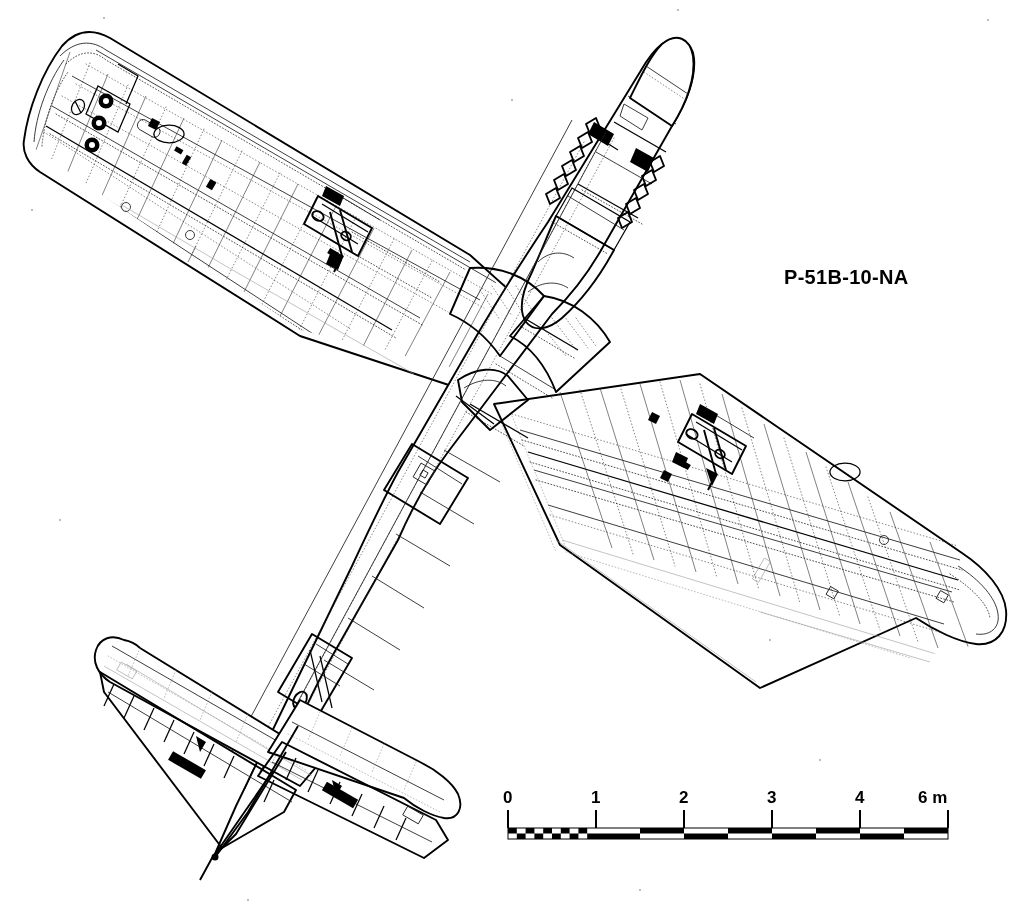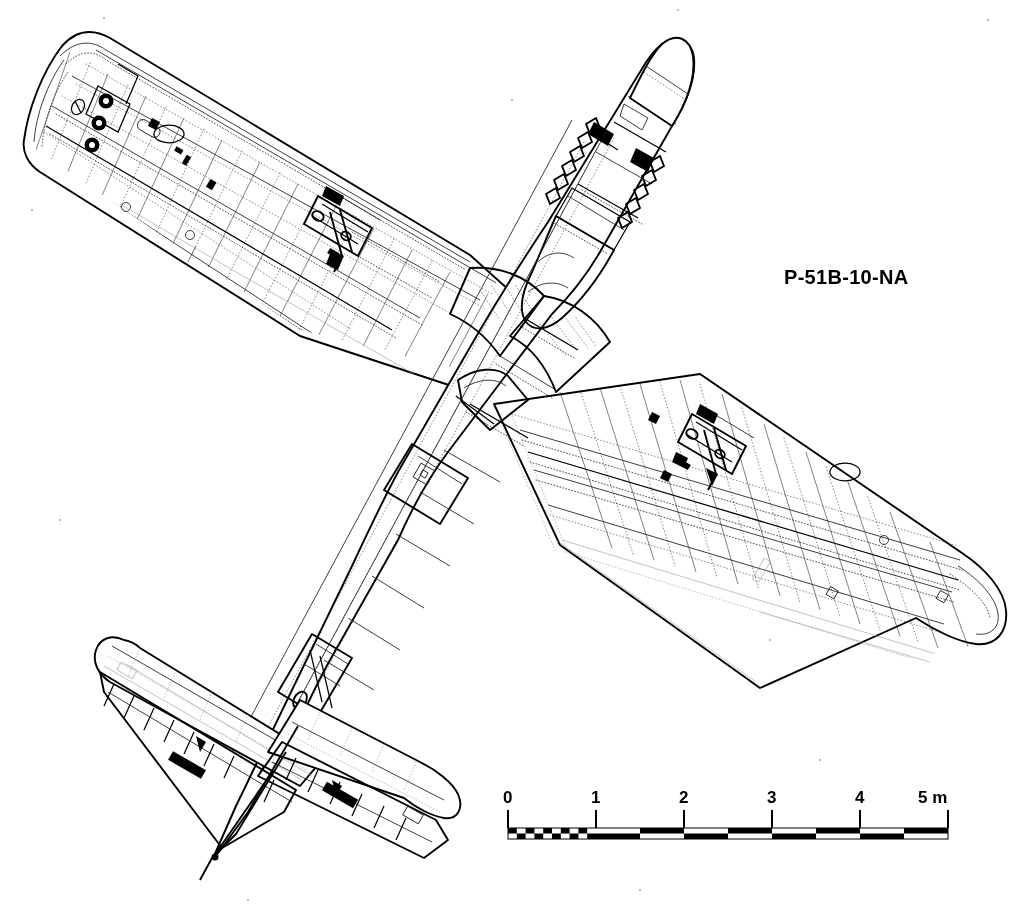--- a/index.html
+++ b/index.html
@@ -539,15 +539,15 @@
   </svg>
 
   <div id="title-label" style="left: 784px; top: 266px;">P-51B-10-NA</div>
 
   <div id="scale-labels">
       <div class="scale-tick-label" style="left: 503px; top: 788px;">0</div>
       <div class="scale-tick-label" style="left: 591px; top: 788px;">1</div>
       <div class="scale-tick-label" style="left: 679px; top: 788px;">2</div>
       <div class="scale-tick-label" style="left: 767px; top: 788px;">3</div>
       <div class="scale-tick-label" style="left: 855px; top: 788px;">4</div>
-      <div class="scale-tick-label" style="left: 918px; top: 788px;">5 m</div>
+      <div class="scale-tick-label" style="left: 918px; top: 788px;">6 m</div>
     </div>
 </div>
 
 </body></html>

